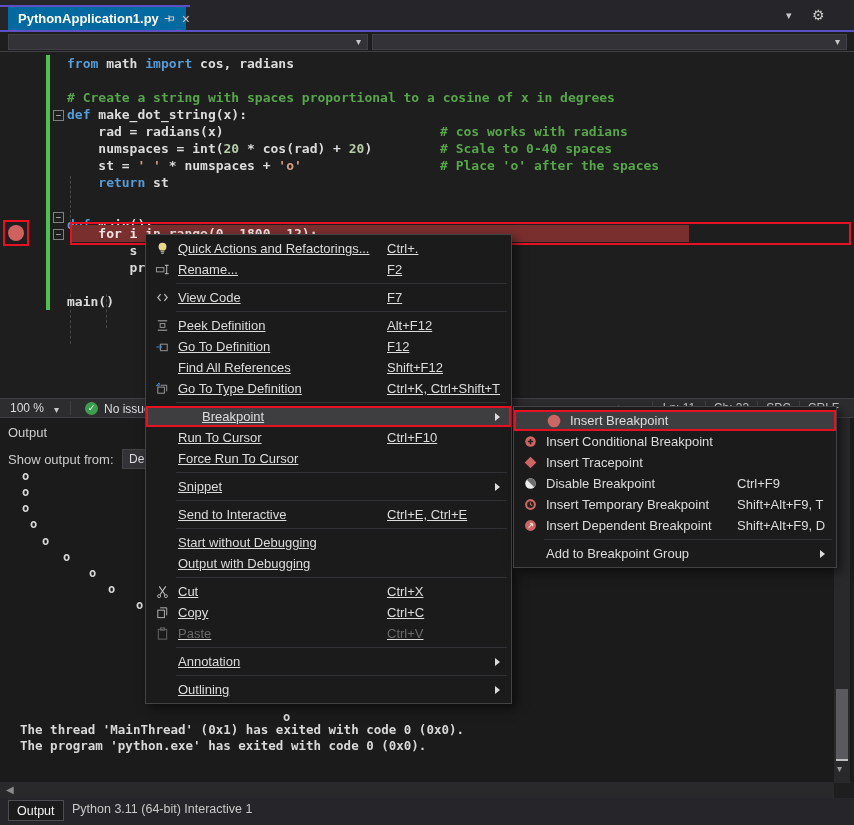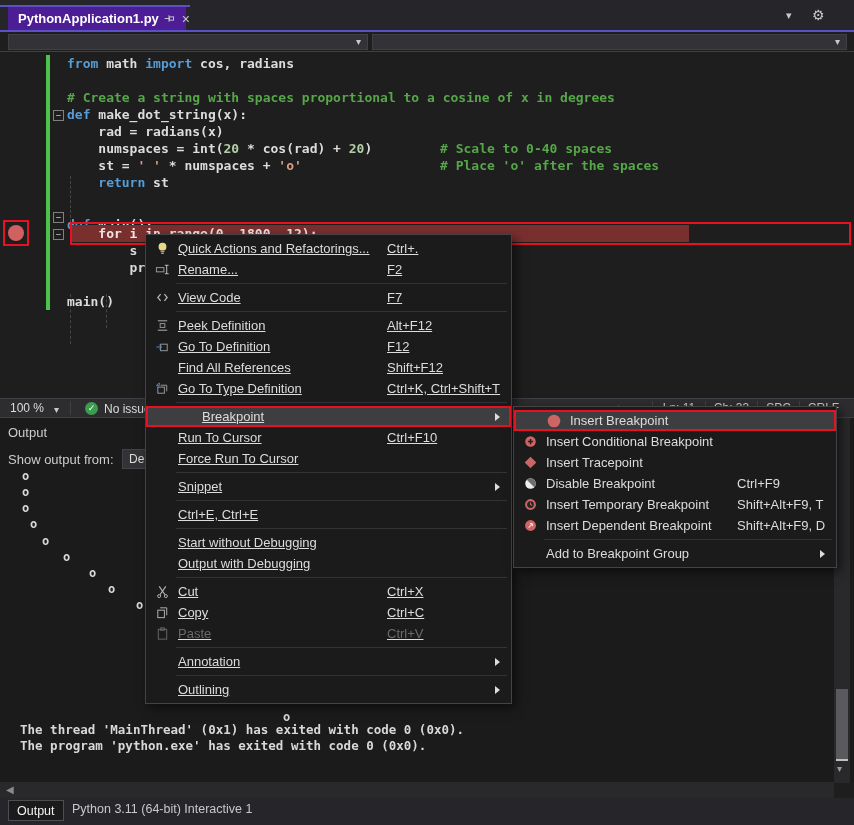--- a/index.html
+++ b/index.html
@@ -4,21 +4,21 @@
 <style>
   html,body{margin:0;padding:0;}
   body{width:854px;height:825px;background:#1E1E1E;position:relative;overflow:hidden;
        font-family:"Liberation Sans",sans-serif;color:#DCDCDC;}
   .abs{position:absolute;}
 
   
   .tabstrip{left:0;top:0;width:854px;height:30px;background:#26262A;}
   .accent-seg{left:0;top:5px;width:190px;height:2px;background:#5B50C4;}
   .accent-line{left:0;top:30px;width:854px;height:2px;background:#5B50C4;}
-  .doc-tab{left:8px;top:7px;width:178px;height:23px;background:#4c1d95;display:flex;align-items:center;padding:0 6px 0 10px;box-sizing:border-box;}
+  .doc-tab{left:8px;top:7px;width:178px;height:23px;background:#0369a1;display:flex;align-items:center;padding:0 6px 0 10px;box-sizing:border-box;}
   .doc-tab .title{font-size:13px;font-weight:bold;color:#FFFFFF;flex:1;white-space:nowrap;}
   .doc-tab .pin{margin:0 4px;display:flex;}
   .doc-tab .close{color:#C8C8C8;font-size:14px;line-height:14px;padding:0 2px;}
   .strip-caret{left:786px;top:9px;color:#C8C8C8;font-size:11px;}
   .strip-gear{left:812px;top:7px;color:#C8C8C8;font-size:14px;}
 
   
   .navbar{left:0;top:32px;width:854px;height:20px;background:#1E1E1E;border-bottom:1px solid #3F3F46;box-sizing:border-box;}
   .navcombo{position:absolute;top:2px;height:16px;background:#333337;border:1px solid #3F3F46;box-sizing:border-box;display:flex;align-items:center;justify-content:flex-end;padding-right:6px;}
   .navcombo .caret{color:#C8C8C8;font-size:10px;line-height:10px;}
@@ -127,21 +127,21 @@
   <div class="abs bp-glyph"></div>
   <div class="abs green-bar"></div>
   <div class="guide" style="left:70px;top:124px;height:66px;"></div>
   <div class="guide" style="left:70px;top:242px;height:50px;"></div>
   <div class="guide" style="left:106px;top:242px;height:34px;"></div>
   <div id="code-lines">
       <div class="code-line" style="top: 3px;"><span class="code-seg kw">from </span><span class="code-seg id">math </span><span class="code-seg kw">import </span><span class="code-seg id">cos, radians</span></div>
       <div class="code-line" style="top: 20px;"></div>
       <div class="code-line" style="top: 37px;"><span class="code-seg cm"># Create a string with spaces proportional to a cosine of x in degrees</span></div>
       <div class="code-line" style="top: 54px;"><span class="code-seg kw">def </span><span class="code-seg id">make_dot_string(x):</span></div>
-      <div class="code-line" style="top: 71px;"><span class="code-seg id">    rad = radians(x)</span></div>
+      <div class="code-line" style="top: 71px;"><span class="code-seg id">    rad = radians(x)</span><span class="inline-comment"># cos works with radians</span></div>
       <div class="code-line" style="top: 88px;"><span class="code-seg id">    numspaces = int(</span><span class="code-seg num">20</span><span class="code-seg id"> * cos(rad) + </span><span class="code-seg num">20</span><span class="code-seg id">)</span><span class="inline-comment"># Scale to 0-40 spaces</span></div>
       <div class="code-line" style="top: 105px;"><span class="code-seg id">    st = </span><span class="code-seg str">' '</span><span class="code-seg id"> * numspaces + </span><span class="code-seg str">'o'</span><span class="inline-comment"># Place 'o' after the spaces</span></div>
       <div class="code-line" style="top: 122px;"><span class="code-seg id">    </span><span class="code-seg kw">return</span><span class="code-seg id"> st</span></div>
       <div class="code-line" style="top: 139px;"></div>
       <div class="code-line" style="top: 164px;"><span class="code-seg kw">def </span><span class="code-seg id">main():</span></div>
       <div class="code-line bp" style="top: 173px;"><div class="bp-bg"></div><span class="code-seg id">    for i in range(0, 1800, 12):</span></div>
       <div class="code-line" style="top: 190px;"><span class="code-seg id">        s</span></div>
       <div class="code-line" style="top: 207px;"><span class="code-seg id">        pr</span></div>
       <div class="code-line" style="top: 224px;"></div>
       <div class="code-line" style="top: 241px;"><span class="code-seg id">main()</span></div>
@@ -309,20 +309,21 @@
       <span class="mi-icon"></span>
       <span class="mi-label">Snippet</span>
       <span class="mi-shortcut"></span>
       <span class="mi-arrow">
         <span class="tri"></span>
       </span>
     </div>
     <div class="menu-sep"></div>
     <div class="menu-item">
       <span class="mi-icon"></span>
+      <span class="mi-label">Send to Interactive</span>
       <span class="mi-shortcut">Ctrl+E, Ctrl+E</span>
       <span class="mi-arrow"></span>
     </div>
     <div class="menu-sep"></div>
     <div class="menu-item">
       <span class="mi-icon"></span>
       <span class="mi-label">Start without Debugging</span>
       <span class="mi-shortcut"></span>
       <span class="mi-arrow"></span>
     </div>

